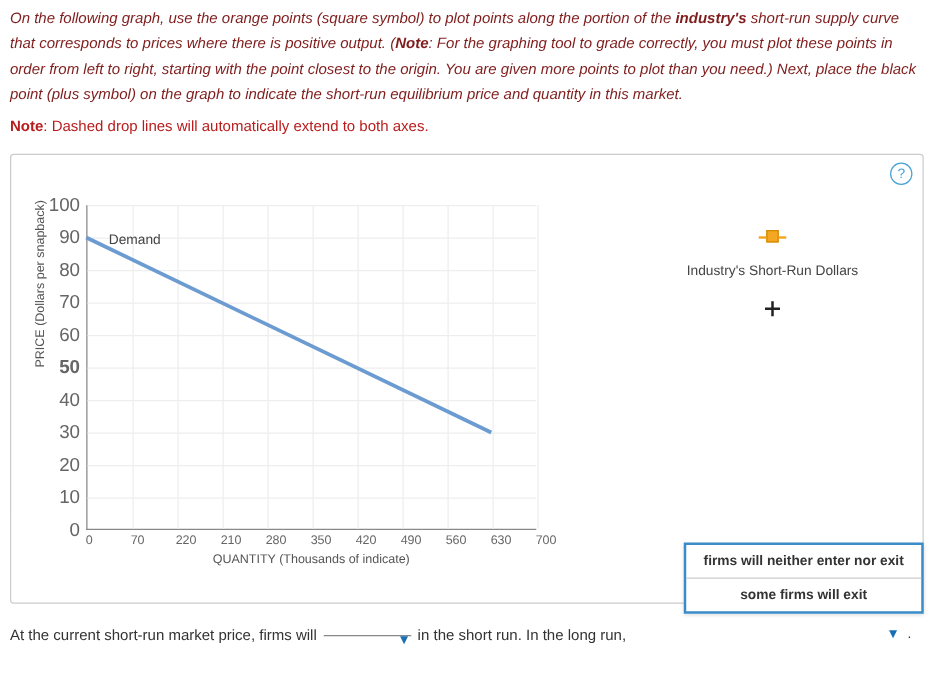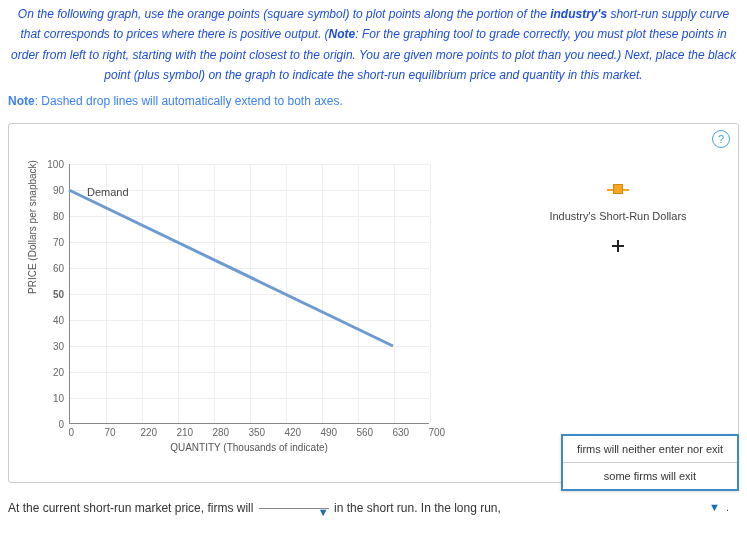--- a/index.html
+++ b/index.html
@@ -9,28 +9,27 @@
     font-family: Arial, Helvetica, sans-serif;
     font-size: 12px;
     color: #333;
     background: #fff;
     width: 747px;
   }
   .instructions {
     padding: 4px 8px 0 8px;
     font-style: italic;
     line-height: 1.7;
-    color: #1d4ed8;
-    text-align: center;
+    color: #7f1d1d;
   }
   .instructions b { font-weight: bold; }
   .note-line {
     padding: 6px 8px 8px 8px;
     line-height: 1.6;
-    color: #3b82f6;
+    color: #b91c1c;
   }
   .note-line b { font-weight: bold; }
   .graph-panel {
     margin: 4px 8px 0 8px;
     border: 1px solid #ccc;
     border-radius: 3px;
     position: relative;
     padding: 10px 10px 10px 10px;
     height: 360px;
   }
@@ -72,21 +71,21 @@
     position: absolute; top: 100%;
     width: 1px;
     color: #666; font-size: 10px;
     text-align: center;
     transform: translateX(-50%);
     padding-top: 3px;
     white-space: nowrap;
   }
   .tick-y {
     position: absolute; right: 100%;
-    color: #666; font-size: 10px;
+    color: #666; font-size: 15px;
     padding-right: 5px;
     transform: translateY(-50%);
     white-space: nowrap;
   }
   .ylabel {
     position: absolute;
     left: 18px; top: 170px;
     transform: rotate(-90deg);
     transform-origin: left top;
     font-size: 10px;
@@ -178,20 +177,21 @@
     background: #fff;
     font-size: 11px;
     box-shadow: 0 1px 3px rgba(0,0,0,.15);
   }
   .options-pop div {
     padding: 7px 14px;
     border-bottom: 1px solid #ccc;
     white-space: nowrap;
     text-align: center;
     cursor: pointer;
+    font-weight: bold;
   }
   .options-pop div:last-child { border-bottom: none; }
   .trailing-caret {
     color: #1a6fb3;
     font-size: 11px;
     float: right;
     margin-right: 10px;
   }
 </style>
 </head>

